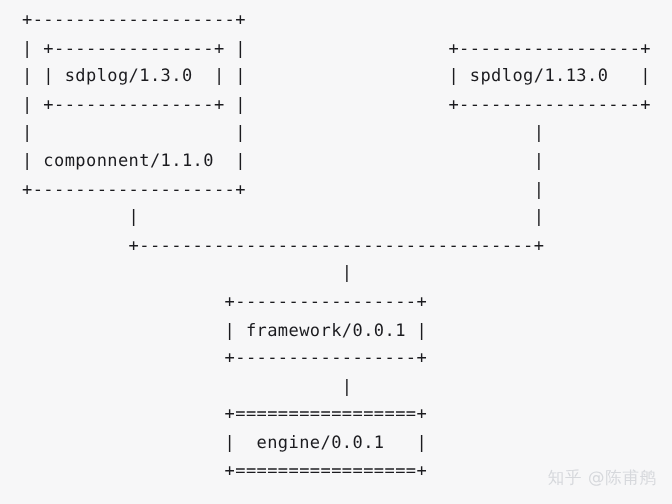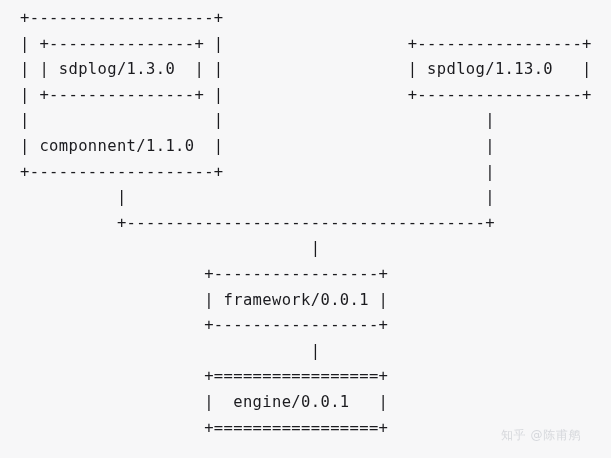--- a/index.html
+++ b/index.html
@@ -32,24 +32,24 @@
     font-size: 15.5px;
     line-height: 25.6px;
     letter-spacing: 0.36px;
     color: #1b1b1f;
     white-space: pre;
     font-variant-ligatures: none;
     -webkit-font-smoothing: antialiased;
   }
   #watermark {
     position: absolute;
-    right: 30px;
+    right: 14px;
     bottom: 14px;
     font-family: "DejaVu Sans", "Liberation Sans", sans-serif;
-    font-size: 12px;
+    font-size: 15px;
     letter-spacing: 0.6px;
     color: #d6d8dc;
     white-space: pre;
     user-select: none;
   }
 </style>
 </head>
 <body style="background: rgb(247, 247, 248);">
 
 <div id="ascii-canvas">

